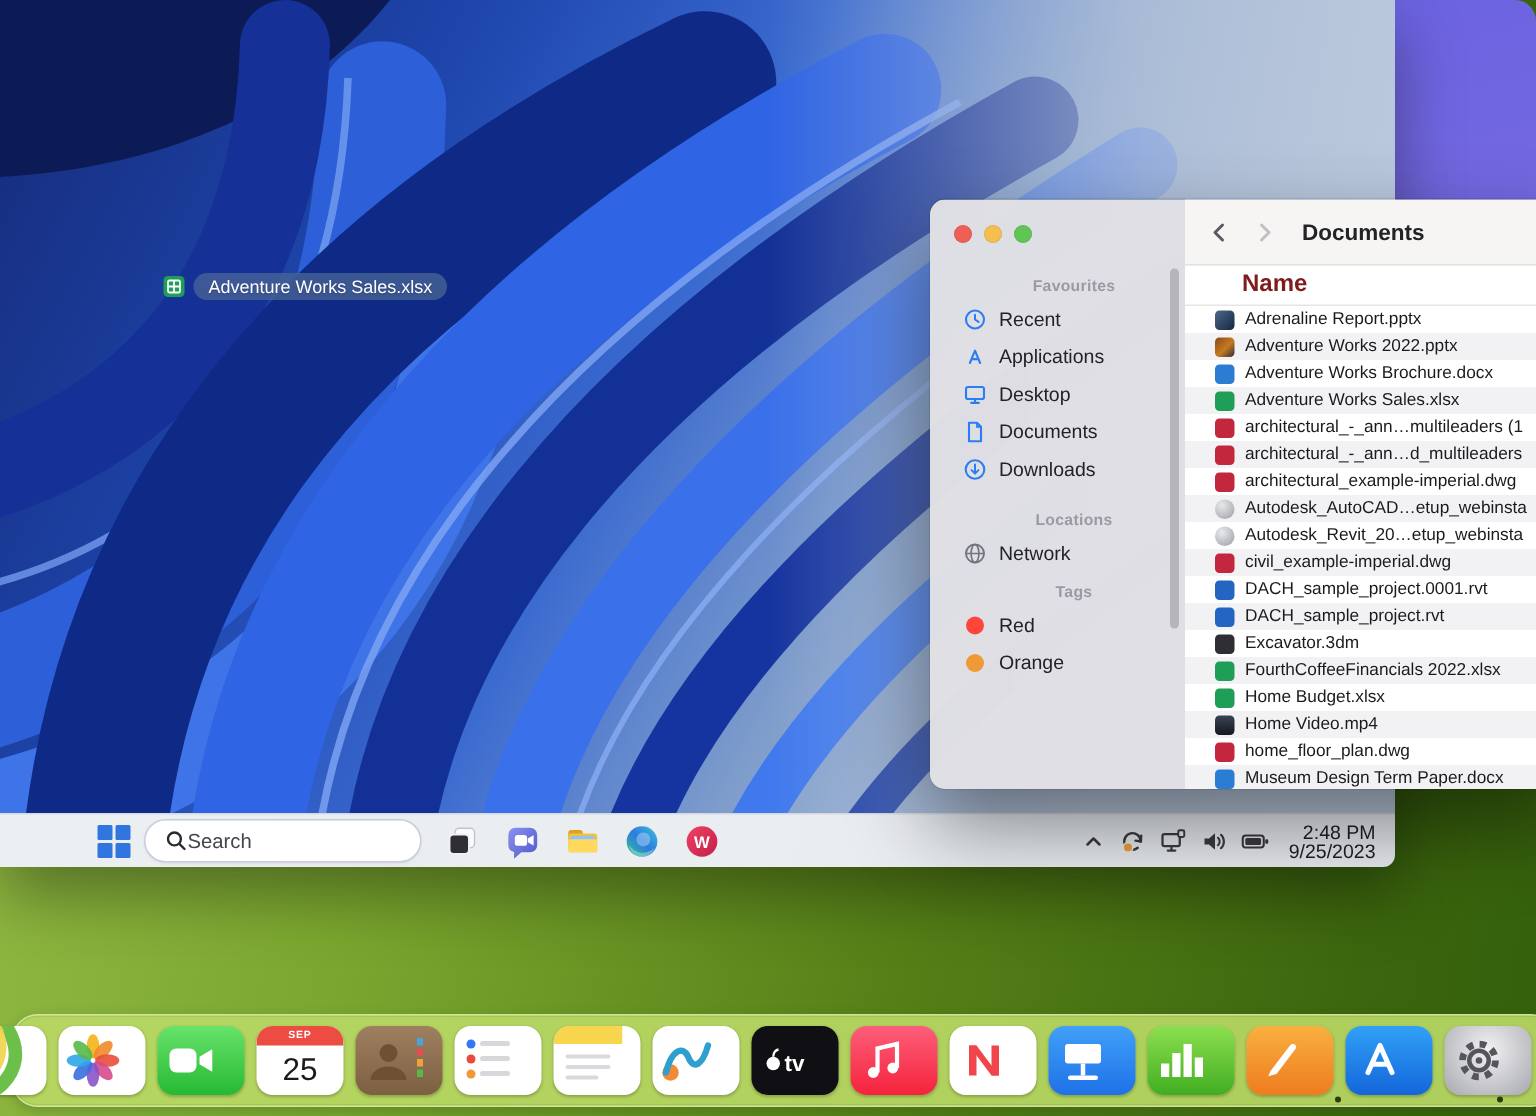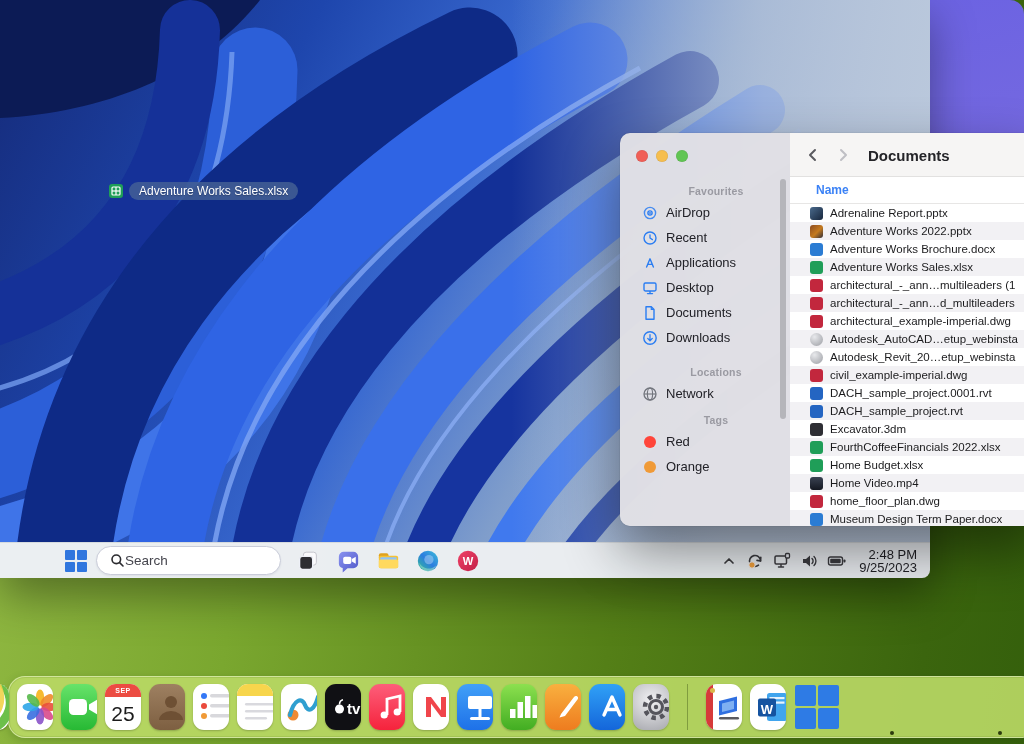--- a/index.html
+++ b/index.html
@@ -54,42 +54,42 @@
   .f-item svg{flex:none;}
   .tagdot{width:12px;height:12px;border-radius:50%;flex:none;margin:0 2px;}
   .tag-red{background:#ff453a;}.tag-orange{background:#f09a37;}.tag-yellow{background:#f7ce46;}
   .f-scrollbar{position:absolute;right:4px;top:46px;width:6px;height:240px;border-radius:3px;background:#b5b5ba;}
   .f-main{flex:1;background:#fff;display:flex;flex-direction:column;min-width:0;}
   .f-toolbar{height:44px;background:#f6f5f4;border-bottom:1px solid #e2e1e0;position:relative;
     display:flex;align-items:center;padding-left:14px;gap:12px;flex:none;}
   .f-title{position:absolute;left:78px;top:0;height:44px;display:flex;align-items:center;
     font-size:15px;font-weight:bold;color:#242428;}
   .f-colhead{height:27px;display:flex;align-items:center;border-bottom:1px solid #e7e6e5;flex:none;}
-  .f-colhead span{font-size:12px;font-weight:bold;color:#3b82f6;margin-left:26px;}
+  .f-colhead span{font-size:16px;font-weight:bold;color:#7f1d1d;margin-left:38px;}
   .f-rows{flex:1;overflow:hidden;}
   .f-row{height:18px;display:flex;align-items:center;gap:7px;padding-left:20px;font-size:11.5px;color:#1b1b1d;white-space:nowrap;}
   .f-row:nth-child(even){background:#f2f1f4;}
   .fchip{width:13px;height:13px;border-radius:3px;flex:none;display:flex;align-items:center;justify-content:center;
     font-size:8px;font-weight:bold;color:#fff;line-height:1;}
   [data-icon="pptx-dark"]{background:linear-gradient(135deg,#4a6a8c,#17263c);}
   [data-icon="pptx-orange"]{background:linear-gradient(135deg,#8a4a20,#c57a1e 55%,#2d2d3a);}
   [data-icon="word"]{background:#2b7cd3;}
   [data-icon="excel"]{background:#1f9e58;}
   [data-icon="dwg"]{background:#c2273d;}
   [data-icon="installer"]{background:radial-gradient(circle at 35% 30%,#e8e9ec,#9b9da3);border-radius:50%;}
   [data-icon="rvt"]{background:#2465c2;}
   [data-icon="3dm"]{background:#2e2e34;}
   [data-icon="video"]{background:linear-gradient(180deg,#3a4252,#141821);}
 
   
   .dock{position:absolute;left:8px;top:676px;width:1030px;height:62px;border-radius:17px;
     background:rgba(185,216,100,.92);border:1px solid rgba(255,255,255,.38);
     box-shadow:inset 0 0 0 1px rgba(90,120,30,.15),0 3px 8px rgba(40,70,10,.25);
     display:flex;align-items:center;padding-left:16px;}
-  .dicon{width:36px;height:46px;border-radius:11px;position:relative;overflow:hidden;flex:none;
+  .dicon{width:58px;height:46px;border-radius:11px;position:relative;overflow:hidden;flex:none;
     margin-right:8px;box-shadow:0 1px 2px rgba(0,0,0,.22);}
   .dicon.flat{box-shadow:none;overflow:visible;}
   .dock-sep{width:1px;height:46px;background:rgba(40,60,10,.35);margin:0 18px 0 10px;flex:none;}
   .run-dot{position:absolute;bottom:2px;width:4px;height:4px;border-radius:50%;background:#2c3a0e;}
   .cal-head{position:absolute;top:0;left:0;right:0;height:13px;background:#ec4c42;color:#fff;
     font-size:7px;font-weight:bold;display:flex;align-items:center;justify-content:center;letter-spacing:.5px;}
   .cal-day{position:absolute;top:13px;left:0;right:0;bottom:0;display:flex;align-items:center;justify-content:center;
     font-size:21px;color:#1b1b1b;}
   .badge-dot{position:absolute;left:4px;top:4px;width:5px;height:5px;border-radius:50%;background:#d9b64a;}
 </style>
@@ -265,28 +265,20 @@
       <div class="tlights">
         <i class="tl-red"></i>
         <i class="tl-yellow"></i>
         <i class="tl-green"></i>
       </div>
 
       <div class="f-section">
         <div class="f-sec-title">Favourites</div>
         <div class="f-item">
           <svg width="16" height="16" viewBox="0 0 16 16">
-            <circle cx="8" cy="8" r="2.1" fill="none" stroke="#2a7df2" stroke-width="1.4"></circle>
-            <circle cx="8" cy="8" r="5.6" fill="none" stroke="#2a7df2" stroke-width="1.4" opacity="0.85"></circle>
-            <circle cx="8" cy="8" r="0.9" fill="#2a7df2"></circle>
-          </svg>
-          <span>AirDrop</span>
-        </div>
-        <div class="f-item">
-          <svg width="16" height="16" viewBox="0 0 16 16">
             <circle cx="8" cy="8" r="6" fill="none" stroke="#2a7df2" stroke-width="1.4"></circle>
             <path d="M8,4.8 V8 L10.4,9.6" fill="none" stroke="#2a7df2" stroke-width="1.3" stroke-linecap="round"></path>
           </svg>
           <span>Recent</span>
         </div>
         <div class="f-item">
           <svg width="16" height="16" viewBox="0 0 16 16">
             <path d="M4.6,12 L8,3.8 L11.4,12 M5.9,9.4 H10.1" fill="none" stroke="#2a7df2" stroke-width="1.4" stroke-linecap="round" stroke-linejoin="round"></path>
           </svg>
           <span>Applications</span>

